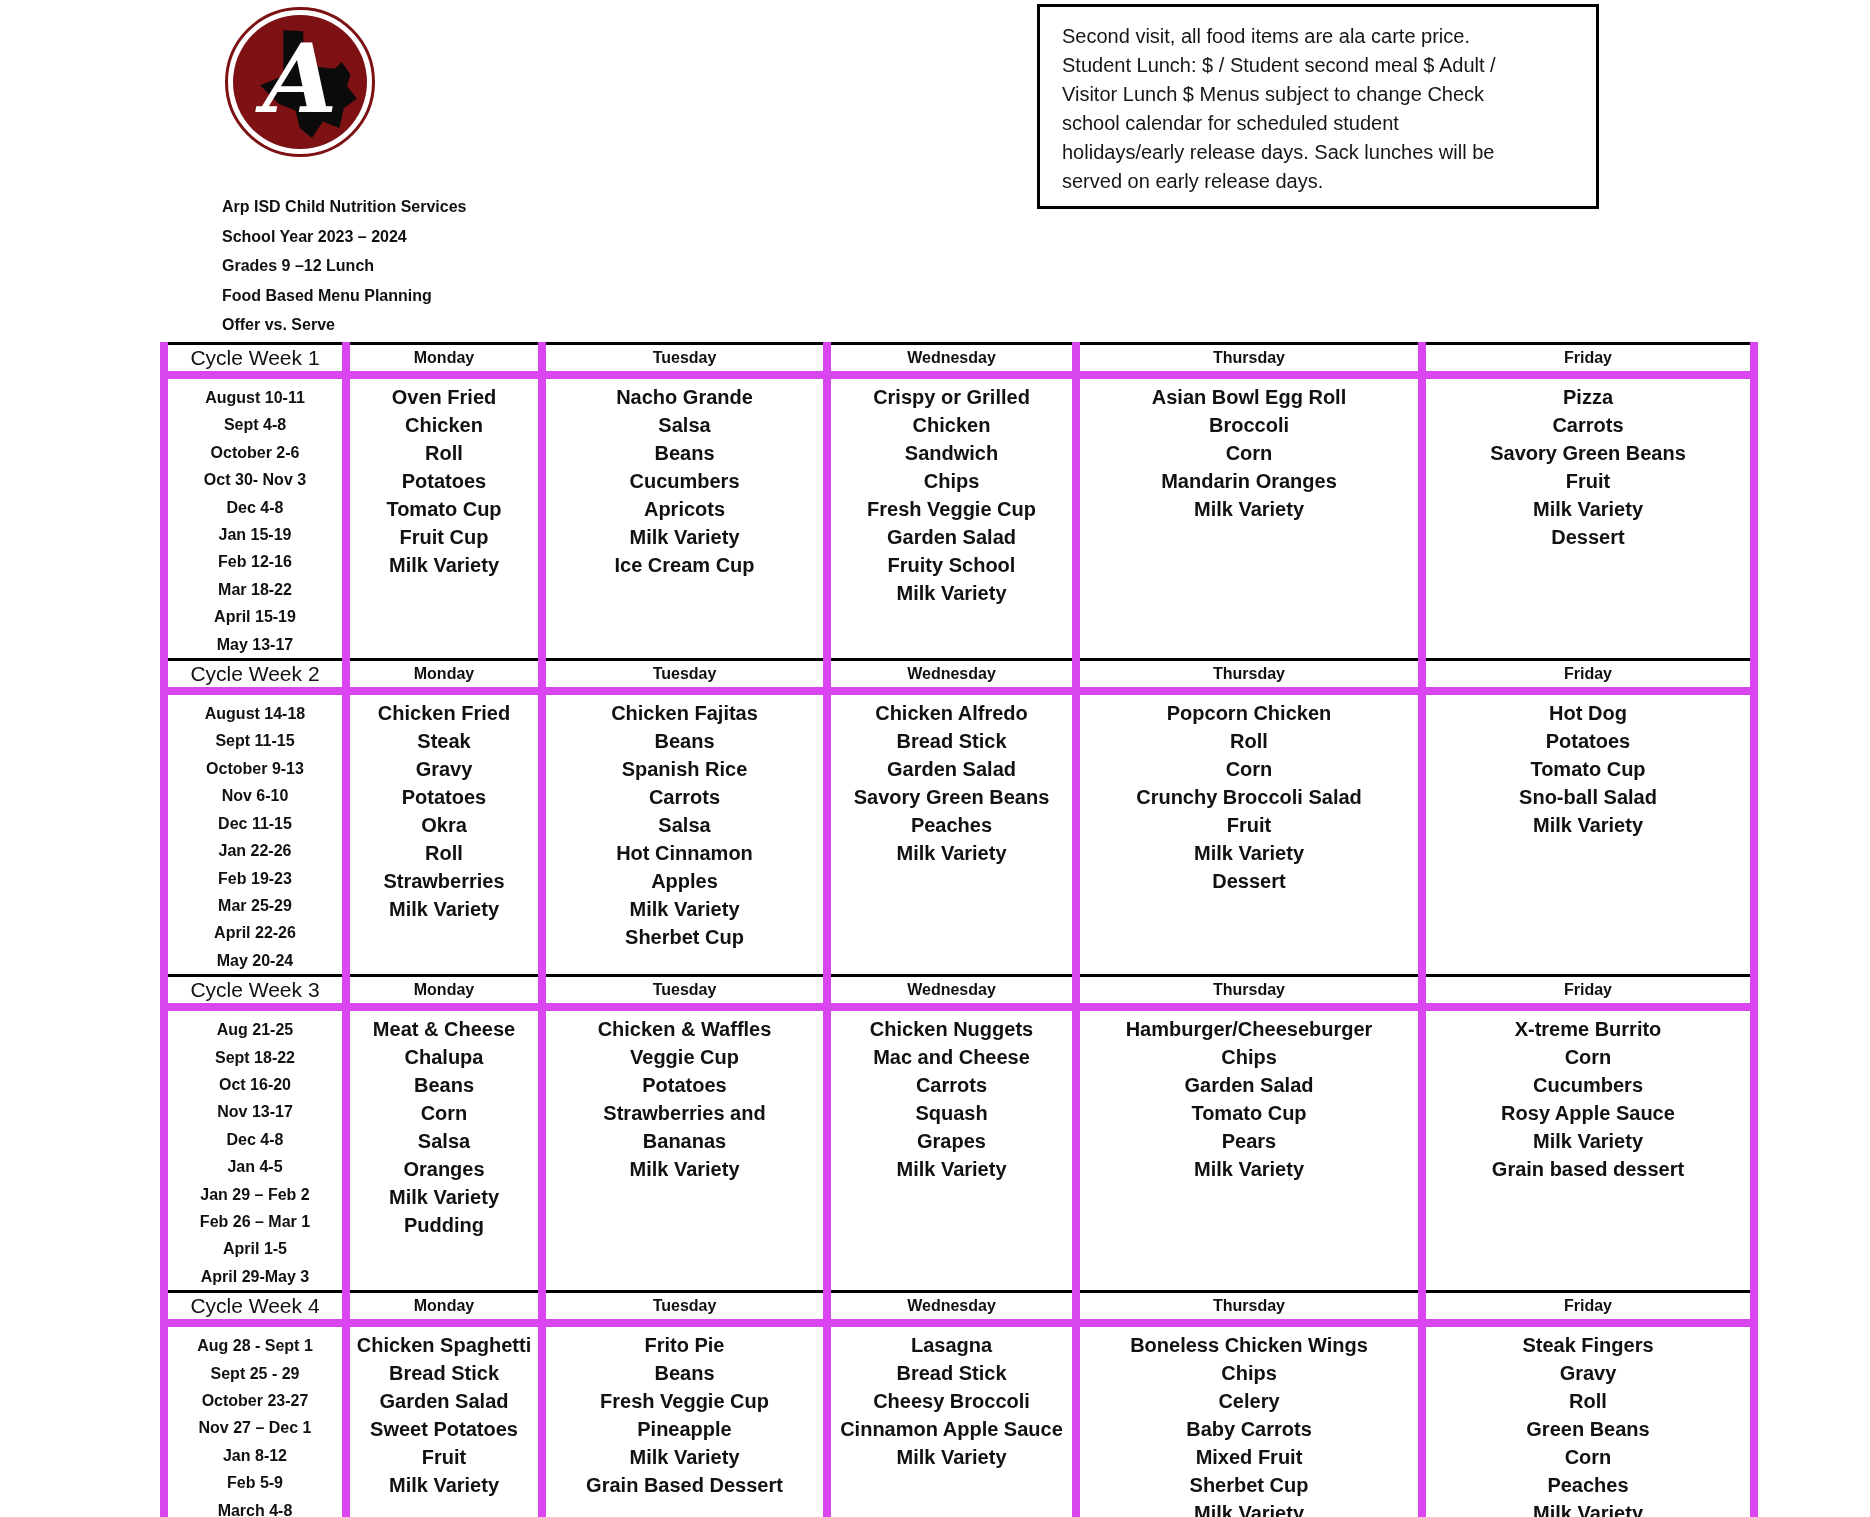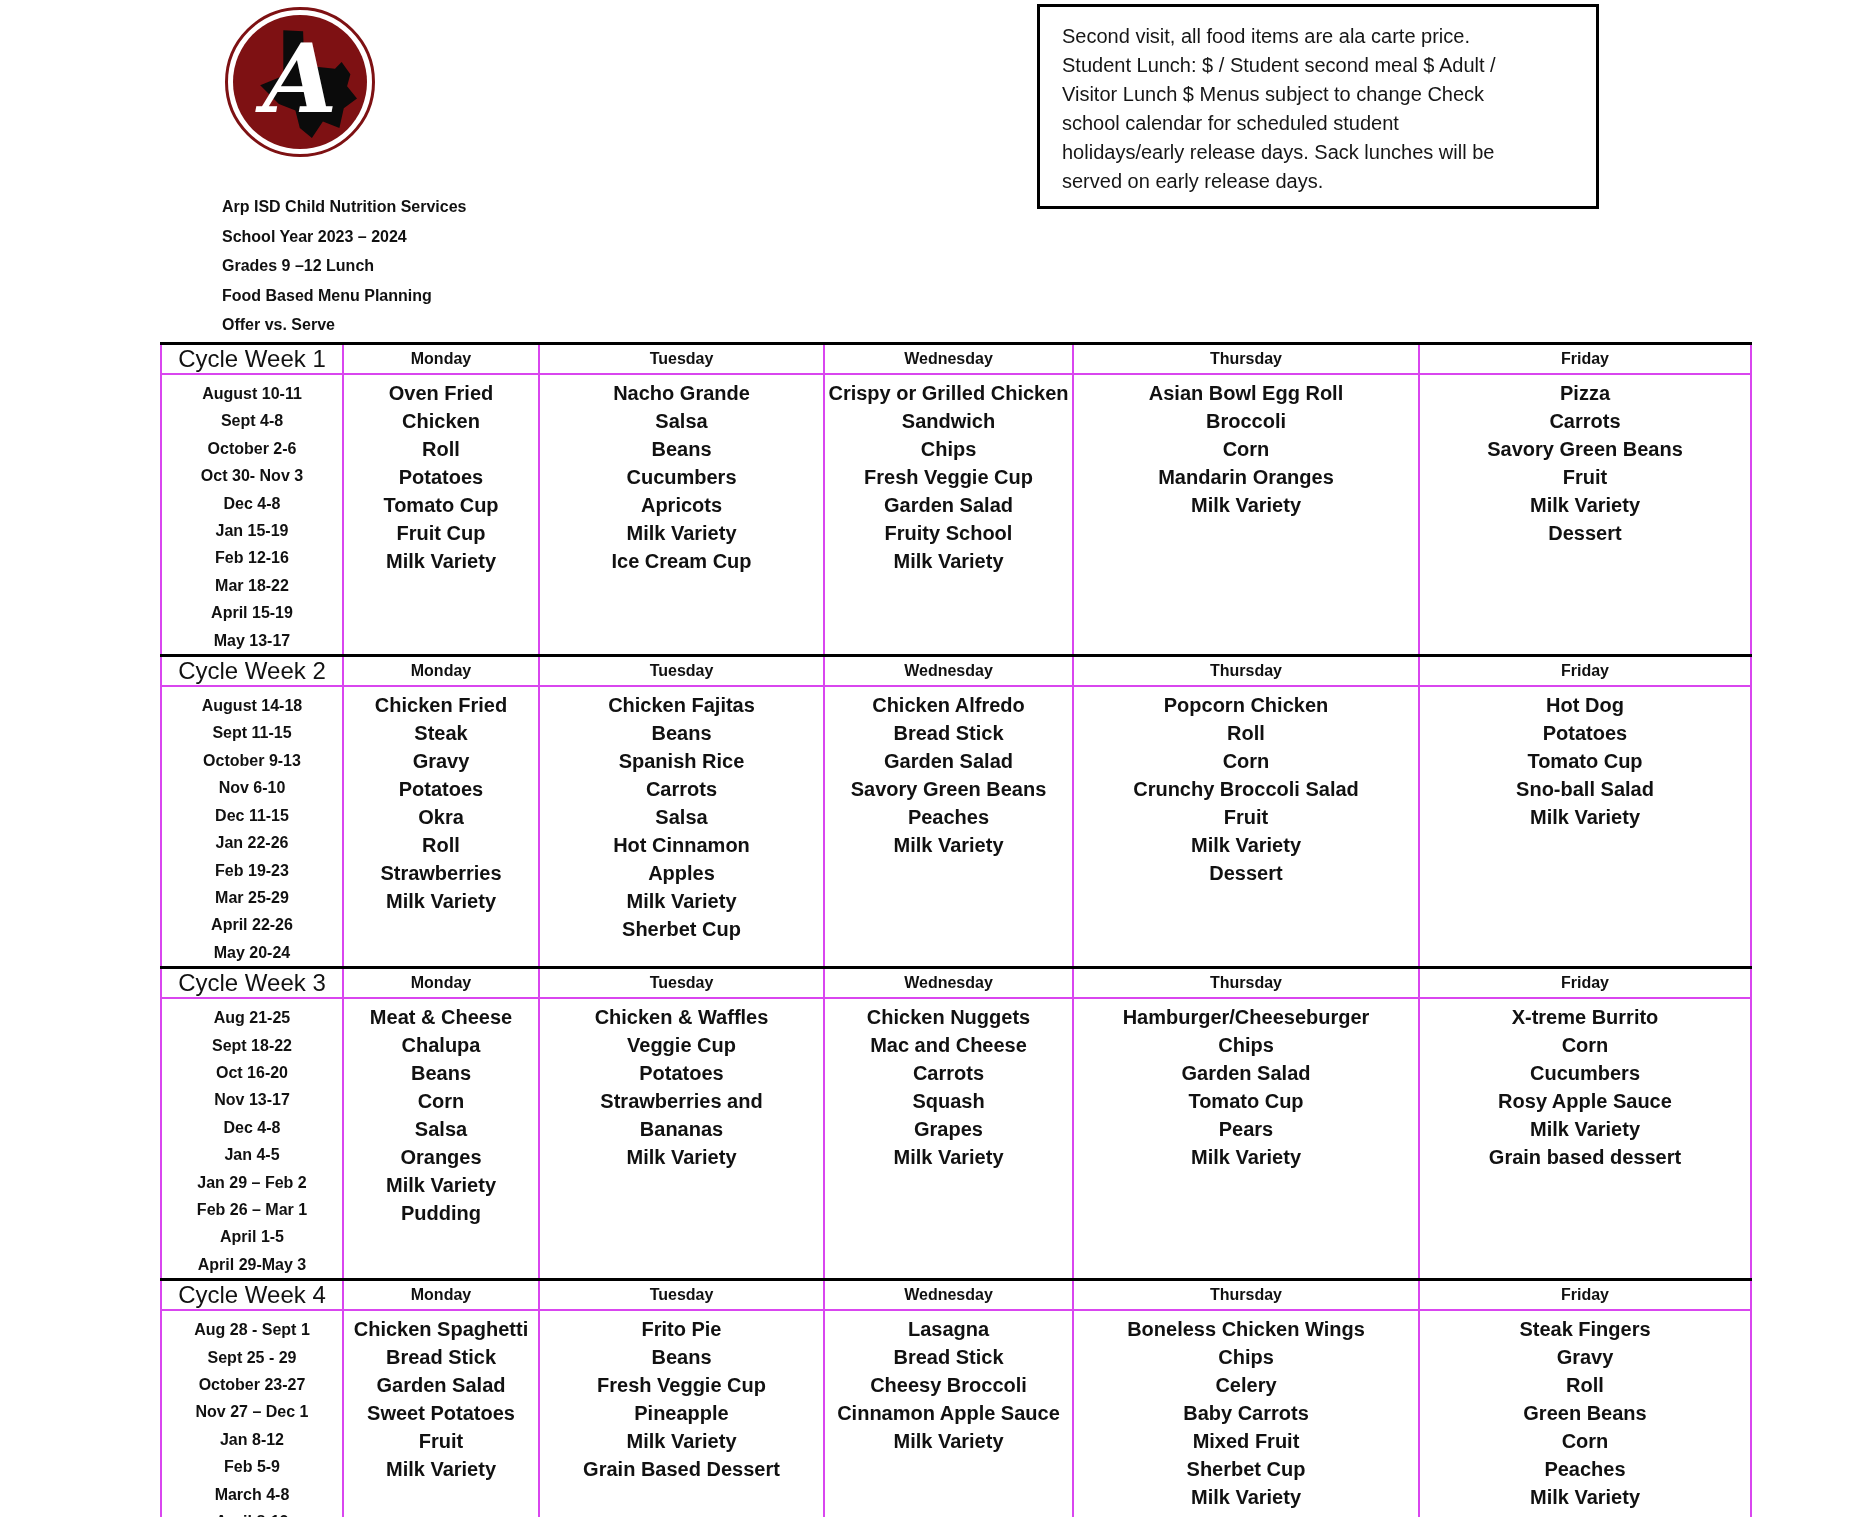--- a/index.html
+++ b/index.html
@@ -36,30 +36,30 @@
   .doc-header div{
     font-size:16px;font-weight:700;line-height:29.5px;color:#111;
   }
   
   .menu-table{
     position:absolute;left:160px;top:342px;width:1590px;
     border-collapse:collapse;table-layout:fixed;
     background:#fff;
   }
   .menu-table td{
-    border:2px solid #d946ef;
+    border:8px solid #d946ef;
     vertical-align:top;text-align:center;
     padding:14px 2px 0 2px;
     overflow:hidden;
   }
   .menu-table tr.hdr td{
     border-top:3px solid #000;
     height:26px;vertical-align:middle;padding:0;
   }
-  .cycle-label{font-size:24px;font-weight:400;}
+  .cycle-label{font-size:21px;font-weight:400;}
   .day-label{font-size:16px;font-weight:700;}
   .dates-cell{
     font-size:16px;font-weight:700;line-height:27.4px;
     white-space:pre-line;padding-top:5px !important;
   }
   .menu-cell{
     font-size:20px;font-weight:700;line-height:28px;
     white-space:pre-line;padding-top:4px !important;
   }
   tr.wk td{border-bottom:2px solid #000;}

